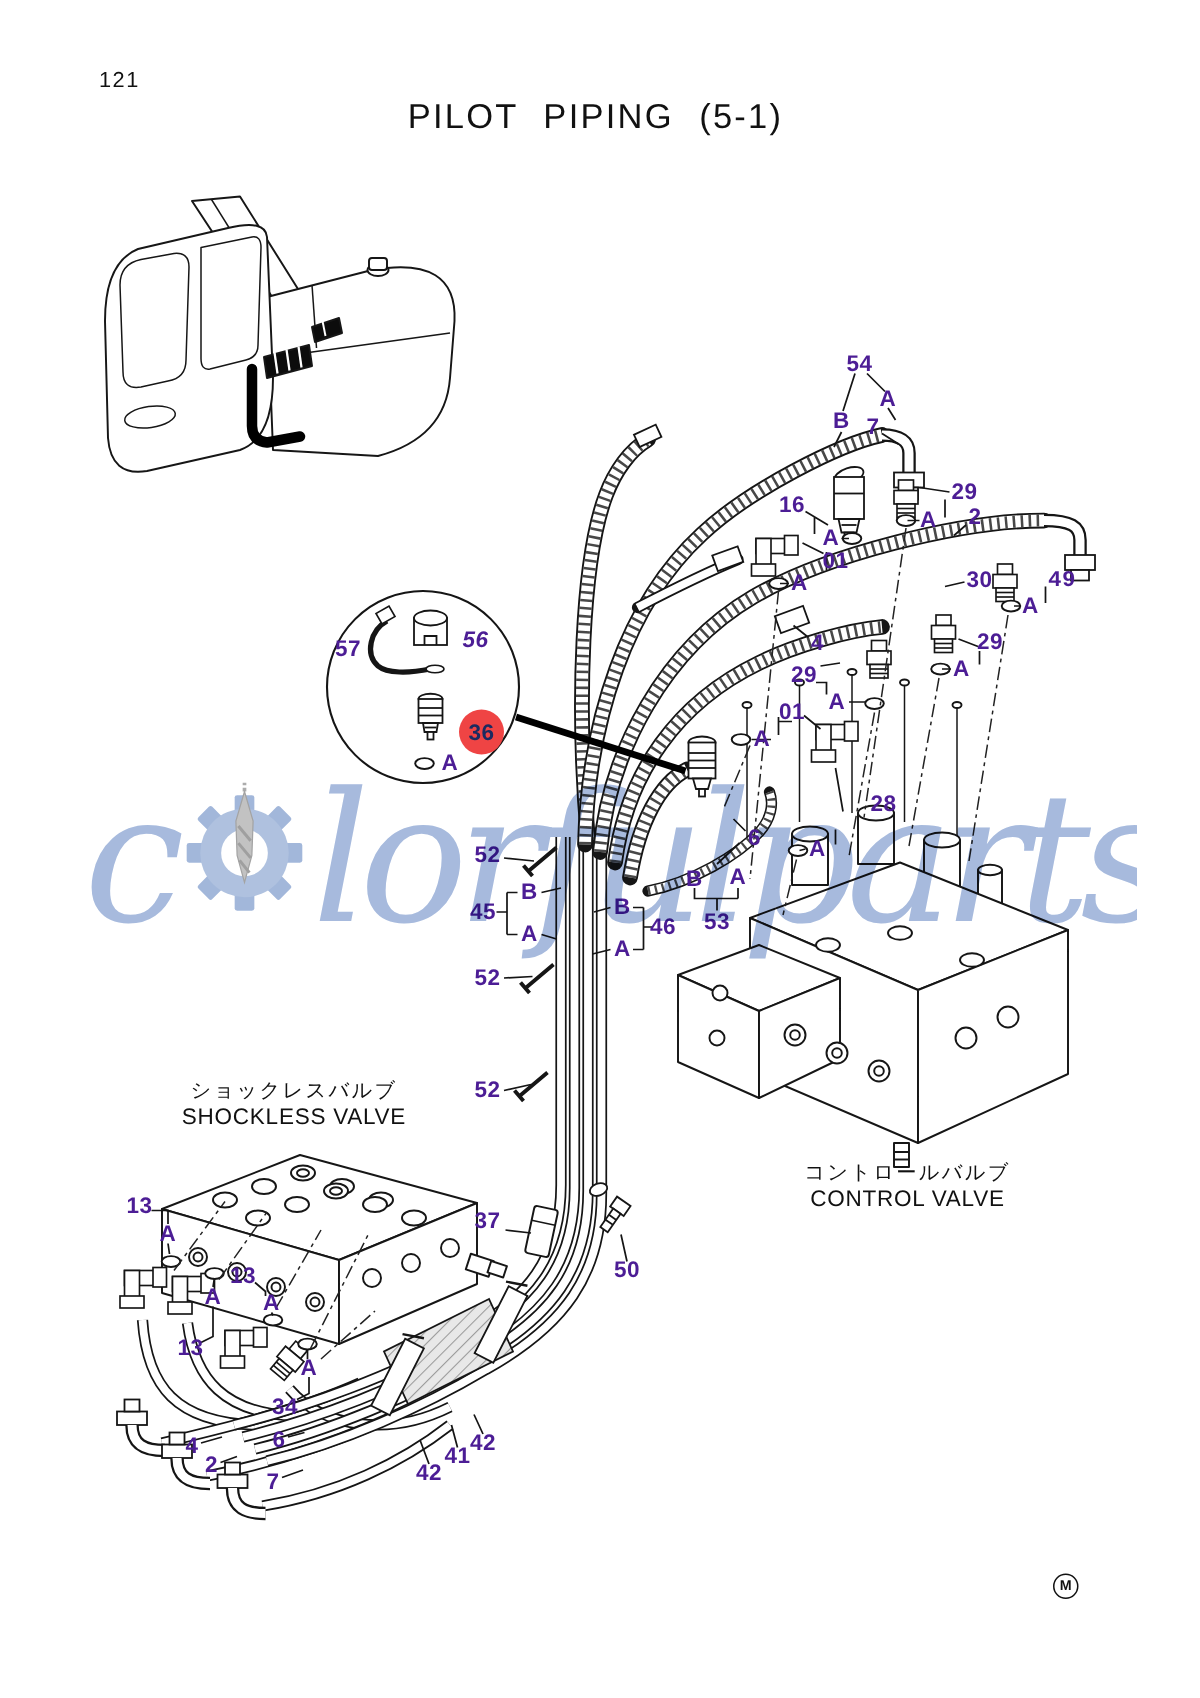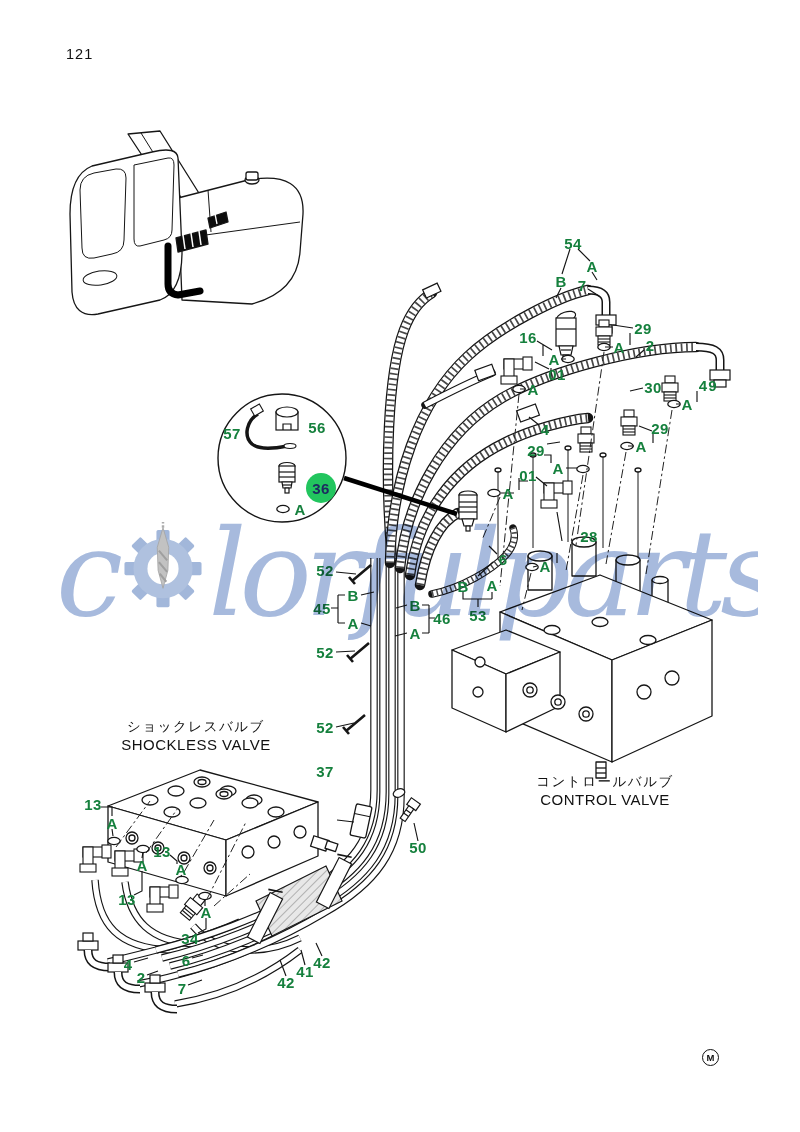--- a/index.html
+++ b/index.html
@@ -15,21 +15,21 @@
   #shockless-label{left:106px;top:719px;width:180px;}
   #control-label{left:515px;top:774px;width:180px;}
   .valve-label .jp{font-size:13.5px;letter-spacing:1.5px;}
   .valve-label .en{font-size:15px;letter-spacing:0.5px;font-weight:500;}
   #m-mark{position:absolute;left:702px;top:1049px;width:15px;height:15px;border:1.3px solid #111;
           border-radius:50%;font-size:9.5px;font-weight:600;display:flex;align-items:center;
           justify-content:center;z-index:2;}
   
   #callout-layer{position:absolute;left:0;top:0;width:800px;height:1132px;z-index:2;}
   .callout{position:absolute;transform:translate(-50%,-50%);font-size:15px;font-weight:600;
-           letter-spacing:0.4px;color:#15803d;white-space:nowrap;}
+           letter-spacing:0.4px;color:#4c1d95;white-space:nowrap;}
   .callout.hl{width:30px;height:30px;border-radius:50%;display:flex;align-items:center;
               justify-content:center;color:#1c2a60;font-weight:700;}
   
   #watermark{position:absolute;left:56px;top:498px;width:720px;height:150px;z-index:3;
              display:flex;align-items:center;pointer-events:none;mix-blend-mode:multiply;opacity:.82;
              font-family:"DejaVu Serif",serif;font-style:italic;font-size:120px;
              letter-spacing:-7px;color:#93abd6;}
   #watermark .gear{width:82px;height:92px;margin:0 4px 0 6px;transform:translateY(-6px);}
 </style>
 </head>
@@ -367,20 +367,21 @@
           <line x1="-4" y1="8" x2="4" y2="8"></line>
         <rect x="-2" y="11" width="4" height="5"></rect>
       </g>
       <use href="#oring" x="283" y="509"></use>
     </g>
   </svg>
 
   <div id="page-number">121</div>
 
   <div id="title-block">
+    <div id="title-en">PILOT PIPING (5-1)</div>
   </div>
 
   <div id="shockless-label" class="valve-label">
     <div class="jp">ショックレスバルブ</div>
     <div class="en">SHOCKLESS VALVE</div>
   </div>
 
   <div id="control-label" class="valve-label">
     <div class="jp">コントロールバルブ</div>
     <div class="en">CONTROL VALVE</div>
@@ -408,33 +409,33 @@
       <span class="callout" style="left: 558px; top: 468px;">A</span>
       <span class="callout" style="left: 528px; top: 475px;">01</span>
       <span class="callout" style="left: 508px; top: 493px;">A</span>
       <span class="callout" style="left: 565px; top: 536px; margin-left: 24px;">28</span>
       <span class="callout" style="left: 545px; top: 566px;">A</span>
       <span class="callout" style="left: 503px; top: 559px;">6</span>
       <span class="callout" style="left: 463px; top: 586px;">B</span>
       <span class="callout" style="left: 492px; top: 585px;">A</span>
       <span class="callout" style="left: 478px; top: 615px;">53</span>
       <span class="callout" style="left: 232px; top: 433px;">57</span>
-      <span class="callout" style="left: 317px; top: 427px;">56</span>
-      <span class="callout hl" style="background: #22c55e; left: 321px; top: 488px;">36</span>
+      <span class="callout" style="left: 317px; top: 427px; font-style: italic;">56</span>
+      <span class="callout hl" style="background: #ef4444; left: 321px; top: 488px;">36</span>
       <span class="callout" style="left: 300px; top: 509px;">A</span>
       <span class="callout" style="left: 325px; top: 570px;">52</span>
       <span class="callout" style="left: 353px; top: 595px;">B</span>
       <span class="callout" style="left: 322px; top: 608px;">45</span>
       <span class="callout" style="left: 353px; top: 623px;">A</span>
       <span class="callout" style="left: 415px; top: 605px;">B</span>
       <span class="callout" style="left: 442px; top: 618px;">46</span>
       <span class="callout" style="left: 415px; top: 633px;">A</span>
       <span class="callout" style="left: 325px; top: 652px;">52</span>
       <span class="callout" style="left: 325px; top: 727px;">52</span>
-      <span class="callout" style="left: 325px; top: 771px;">37</span>
+      <span class="callout" style="left: 325px; top: 814px;">37</span>
       <span class="callout" style="left: 418px; top: 847px;">50</span>
       <span class="callout" style="left: 93px; top: 804px;">13</span>
       <span class="callout" style="left: 112px; top: 823px;">A</span>
       <span class="callout" style="left: 142px; top: 865px;">A</span>
       <span class="callout" style="left: 127px; top: 899px;">13</span>
       <span class="callout" style="left: 162px; top: 851px;">13</span>
       <span class="callout" style="left: 181px; top: 869px;">A</span>
       <span class="callout" style="left: 206px; top: 912px;">A</span>
       <span class="callout" style="left: 190px; top: 938px;">34</span>
       <span class="callout" style="left: 128px; top: 964px;">4</span>

